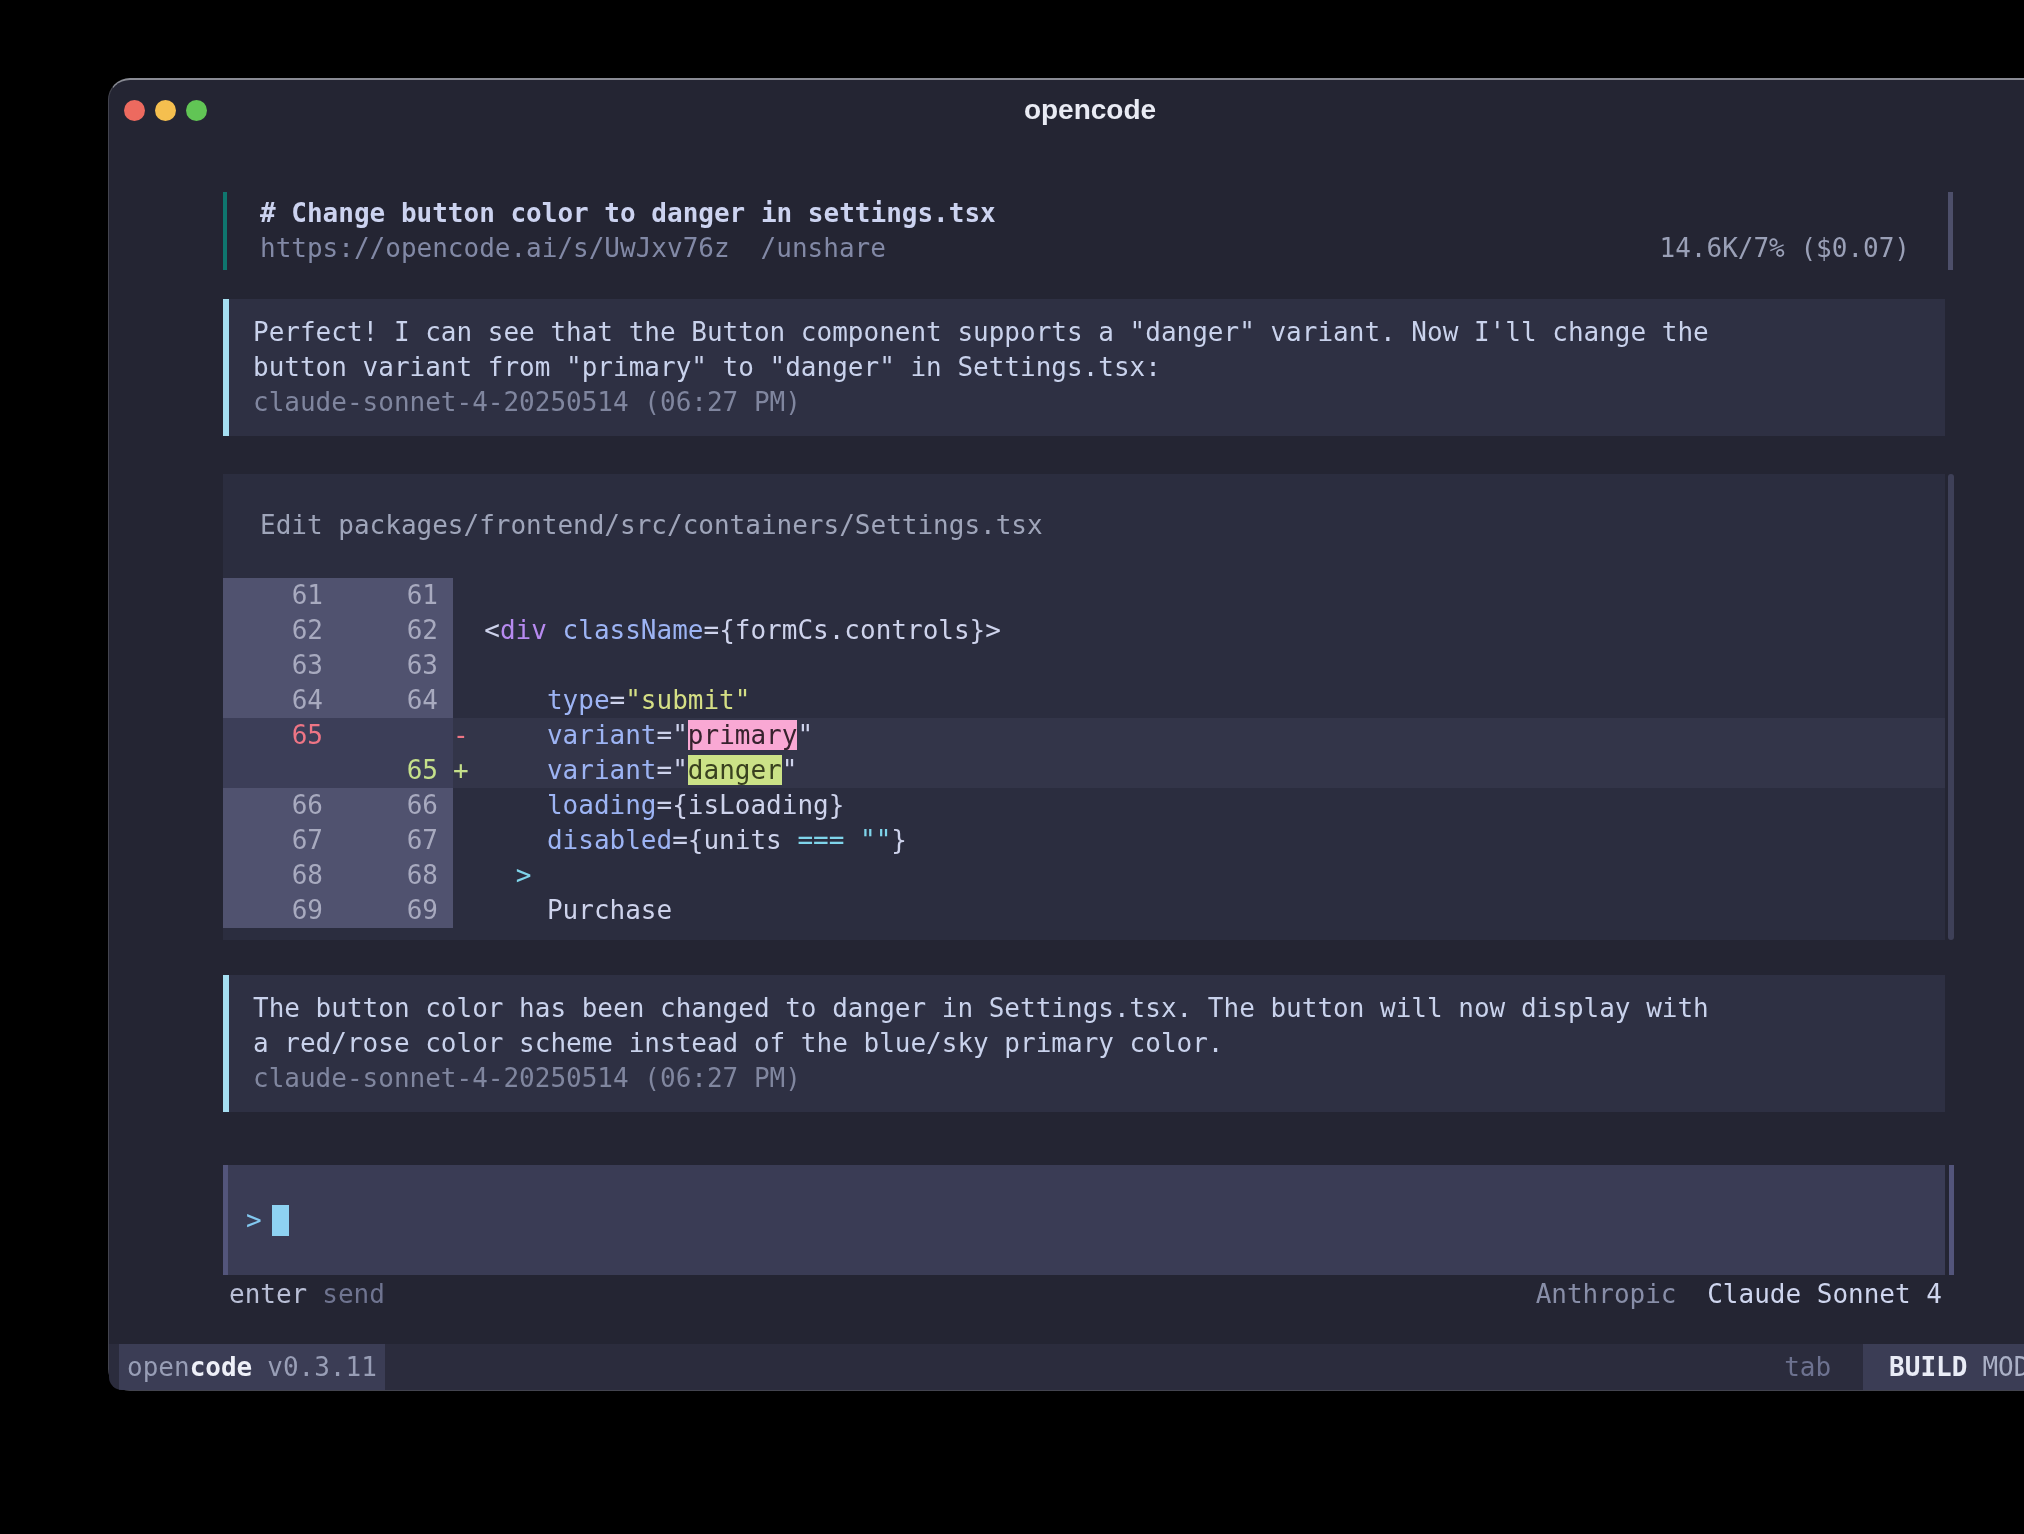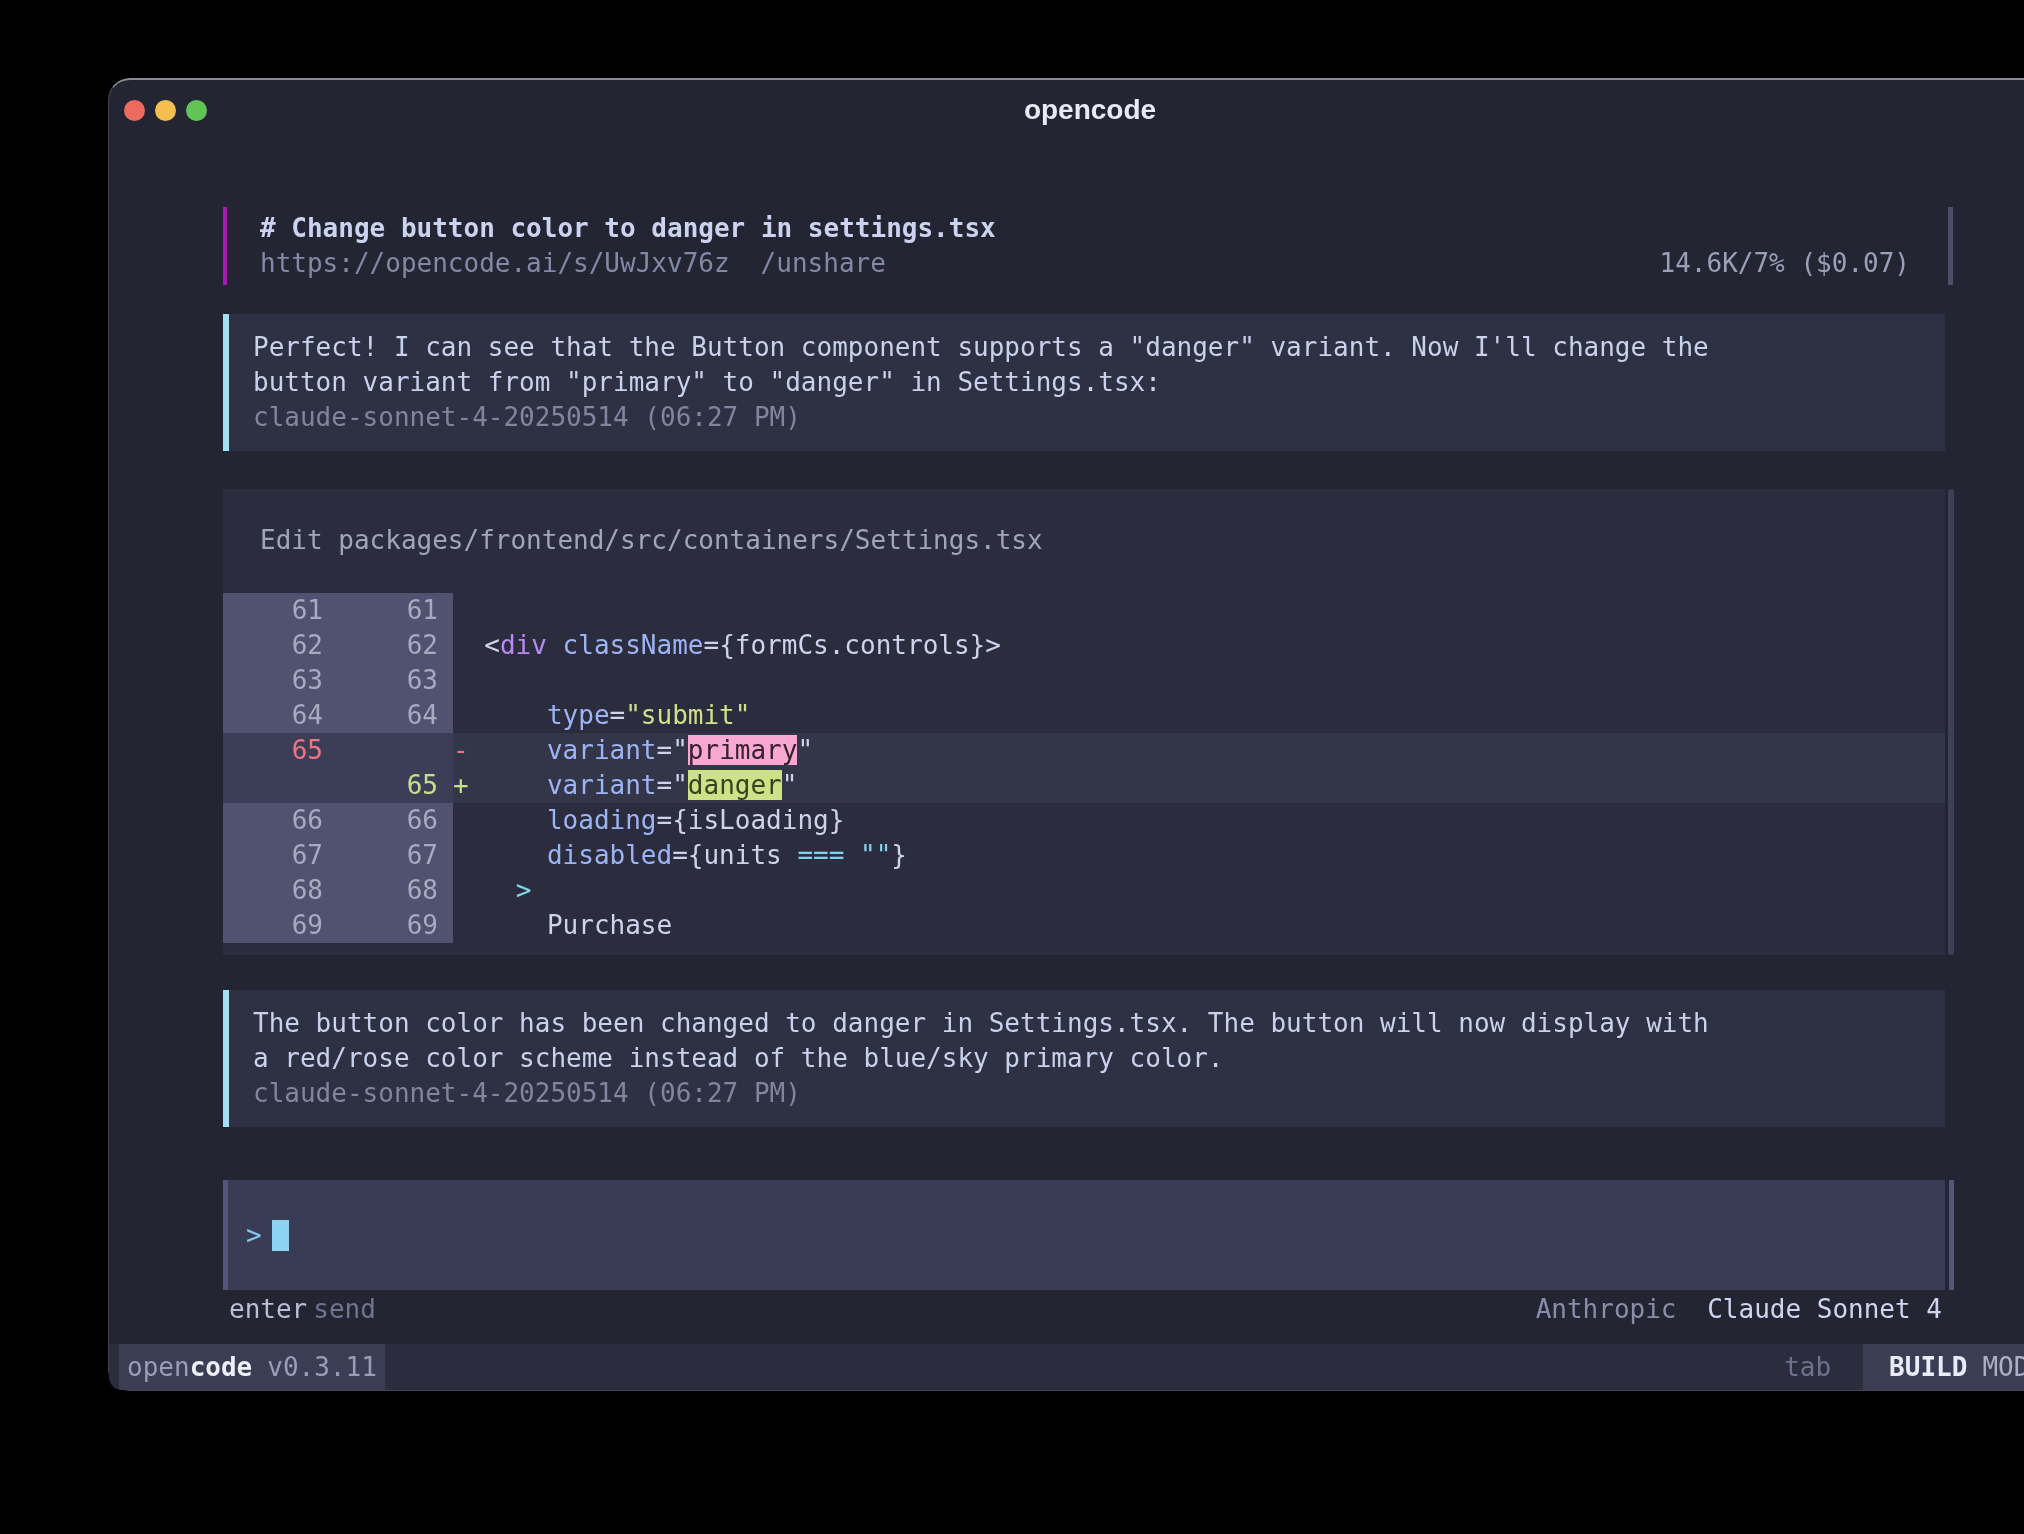--- a/index.html
+++ b/index.html
@@ -13,21 +13,21 @@
   
   .titlebar{height:60px;position:relative;display:flex;align-items:center;justify-content:center;}
   .lights{position:absolute;left:15px;top:0;height:60px;display:flex;align-items:center;gap:10px;}
   .light{width:21px;height:21px;border-radius:50%;border:none;padding:0;}
   .light.red{background:#ed6a5f;}
   .light.yellow{background:#f5bf4f;}
   .light.green{background:#61c555;}
   .win-title{font-family:"Liberation Sans",sans-serif;font-weight:700;font-size:28px;color:#e9ebf4;}
   .content{padding:0 114px;}
   
-  .header-block{margin-top:67px;margin-right:12px;border-left:4px solid #a21caf;padding:4px 0 4px 33px;position:relative;}
+  .header-block{margin-top:52px;margin-right:12px;border-left:4px solid #0f766e;padding:4px 0 4px 33px;position:relative;}
   .header-block::after{content:"";position:absolute;right:-8px;top:0;bottom:0;width:5px;background:#4d4f6a;}
   .hdr-title{font-weight:700;color:#ccd3f0;line-height:35px;white-space:pre;}
   .hdr-row2{display:flex;line-height:35px;padding-right:35px;}
   .hdr-url{color:#8289a6;}
   .hdr-unshare{color:#8289a6;margin-left:31px;}
   .hdr-stats{margin-left:auto;color:#9aa0b7;}
   
   .msg{background:#2e3043;border-left:6px solid #a5dff2;padding:16px 0 16px 24px;margin-right:12px;}
   .msg.first{margin-top:29px;}
   .msg.second{margin-top:35px;}
@@ -57,21 +57,21 @@
   .tok-addw{background:#cbe287;color:#39411f;}
   
   .prompt-box{margin-top:53px;margin-right:12px;height:110px;background:#3a3c55;border-left:5px solid #53557b;
     display:flex;align-items:center;padding-left:18px;position:relative;}
   .prompt-box::after{content:"";position:absolute;right:-9px;top:0;bottom:0;width:5px;background:#53557b;}
   .prompt-char{color:#82c8f0;}
   .cursor{width:17px;height:31px;background:#8ed2f2;margin-left:10px;}
   
   .footer-row{margin-top:2px;display:flex;line-height:35px;padding:0 15px 0 6px;}
   .hint-key{color:#b9bfd6;}
-  .hint-action{color:#6f7490;margin-left:6px;}
+  .hint-action{color:#6f7490;margin-left:15px;}
   .footer-right{margin-left:auto;}
   .provider{color:#888ea8;}
   .model{color:#ced5ee;margin-left:15px;}
   
   .statusbar{position:absolute;left:0;right:0;bottom:0;height:46px;background:#2b2c3d;
     border-radius:0 0 13px 13px;display:flex;align-items:center;overflow:hidden;}
   .sb-seg{align-self:stretch;display:flex;align-items:center;background:#3b3d55;}
   .sb-app-seg{margin-left:10px;padding:0 8px;}
   .sb-open{color:#989eb6;}
   .sb-code{color:#eef0f8;font-weight:700;}

